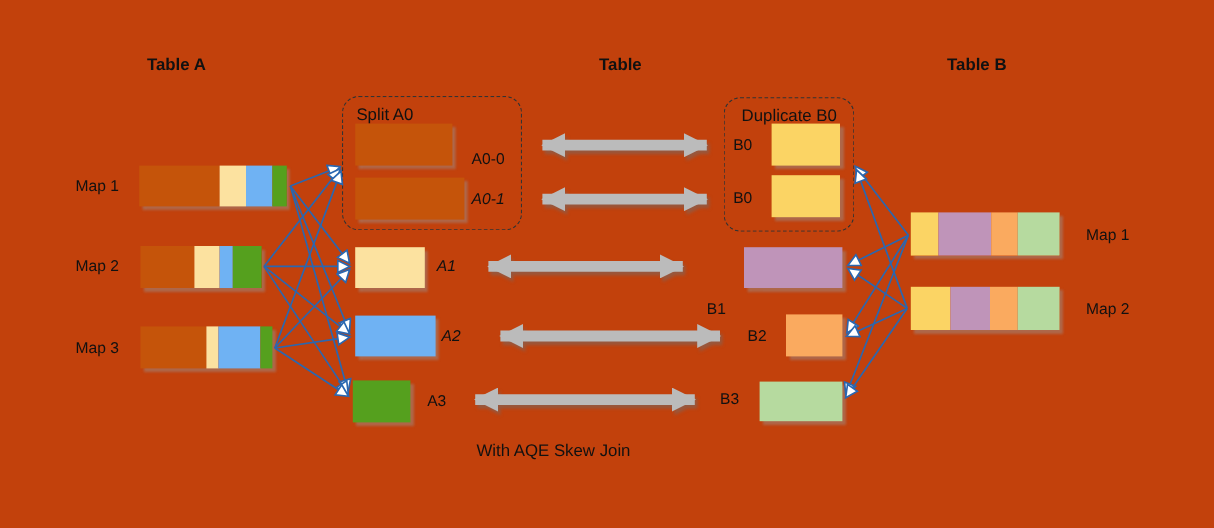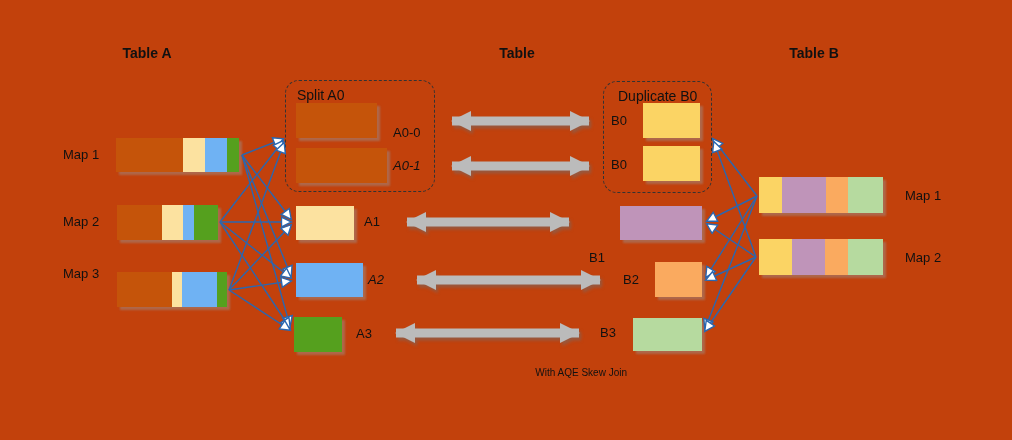--- a/index.html
+++ b/index.html
@@ -1,21 +1,21 @@
 <!DOCTYPE html>
 <html><head>
 <meta charset="utf-8">
 <style>
   html,body{margin:0;padding:0;background:#ffffff;}
   .canvas{
     position:relative;width:1012px;height:440px;background:#c2410c;
     font-family:"Liberation Sans","DejaVu Sans",sans-serif;color:#111;overflow:hidden;
   }
   .title{position:absolute;font-size:14px;font-weight:bold;text-align:center;width:80px;}
-  .caption{position:absolute;font-size:10px;text-align:right;width:230px;}
+  .caption{position:absolute;font-size:14px;text-align:left;width:230px;}
   .lbl{position:absolute;font-size:13px;white-space:nowrap;}
   .bar{position:absolute;display:flex;box-shadow:3px 3px 2px rgba(150,150,150,.45);}
   .seg{height:100%;}
   .block{position:absolute;box-shadow:3px 3px 2px rgba(150,150,150,.45);}
   .dashed-box{position:absolute;border:1.6px dashed #333;border-radius:14px;background:transparent;}
   .box-title{position:absolute;font-size:14px;white-space:nowrap;}
   svg.overlay{position:absolute;left:0;top:0;pointer-events:none;}
   .gray-arrows{filter:drop-shadow(2px 3px 1.5px rgba(110,110,110,.5));}
 </style>
 </head>
@@ -37,37 +37,37 @@
     </div>
 
   <div class="lbl" style="left:63px;top:214px;">Map 2</div>
   <div class="bar" style="left:117px;top:205px;height:35px;">
       <div class="seg" style="width: 45px; background: rgb(197, 84, 10);"></div>
       <div class="seg" style="width: 21px; background: rgb(252, 226, 160);"></div>
       <div class="seg" style="width: 11px; background: rgb(111, 178, 243);"></div>
       <div class="seg" style="width: 24px; background: rgb(85, 160, 30);"></div>
     </div>
 
-  <div class="lbl" style="left:63px;top:266px;">Map 3</div>
+  <div class="lbl" style="left:63px;top:282px;">Map 3</div>
   <div class="bar" style="left:117px;top:272px;height:35px;">
       <div class="seg" style="width: 55px; background: rgb(197, 84, 10);"></div>
       <div class="seg" style="width: 10px; background: rgb(252, 226, 160);"></div>
       <div class="seg" style="width: 35px; background: rgb(111, 178, 243);"></div>
       <div class="seg" style="width: 10px; background: rgb(85, 160, 30);"></div>
     </div>
 
   <div class="dashed-box" style="left:285px;top:80px;width:148px;height:110px;"></div>
   <div class="box-title" style="left:297px;top:87px;">Split A0</div>
   <div class="block" style="left: 296px; top: 103px; width: 81px; height: 35px; background: rgb(197, 84, 10);"></div>
   <div class="lbl" style="left:393px;top:101px;margin-top:24px;">A0-0</div>
   <div class="block" style="left: 296px; top: 148px; width: 91px; height: 35px; background: rgb(197, 84, 10);"></div>
   <div class="lbl" style="left:393px;top:158px;font-style:italic;">A0-1</div>
 
   <div class="block" style="left: 296px; top: 206px; width: 58px; height: 34px; background: rgb(252, 226, 160);"></div>
-  <div class="lbl" style="left:364px;top:214px;">A1</div>
+  <div class="lbl" style="left:364px;top:214px;font-style:italic;">A1</div>
   <div class="block" style="left: 296px; top: 263px; width: 67px; height: 34px; background: rgb(111, 178, 243);"></div>
   <div class="lbl" style="left:368px;top:272px;font-style:italic;">A2</div>
   <div class="block" style="left: 294px; top: 317px; width: 48px; height: 35px; background: rgb(85, 160, 30);"></div>
   <div class="lbl" style="left:356px;top:326px;">A3</div>
 
   <div class="dashed-box" style="left:603px;top:81px;width:107px;height:110px;"></div>
   <div class="box-title" style="left:618px;top:88px;">Duplicate B0</div>
   <div class="lbl" style="left:611px;top:113px;">B0</div>
   <div class="block" style="left: 643px; top: 103px; width: 57px; height: 35px; background: rgb(251, 212, 100);"></div>
   <div class="lbl" style="left:611px;top:157px;">B0</div>

